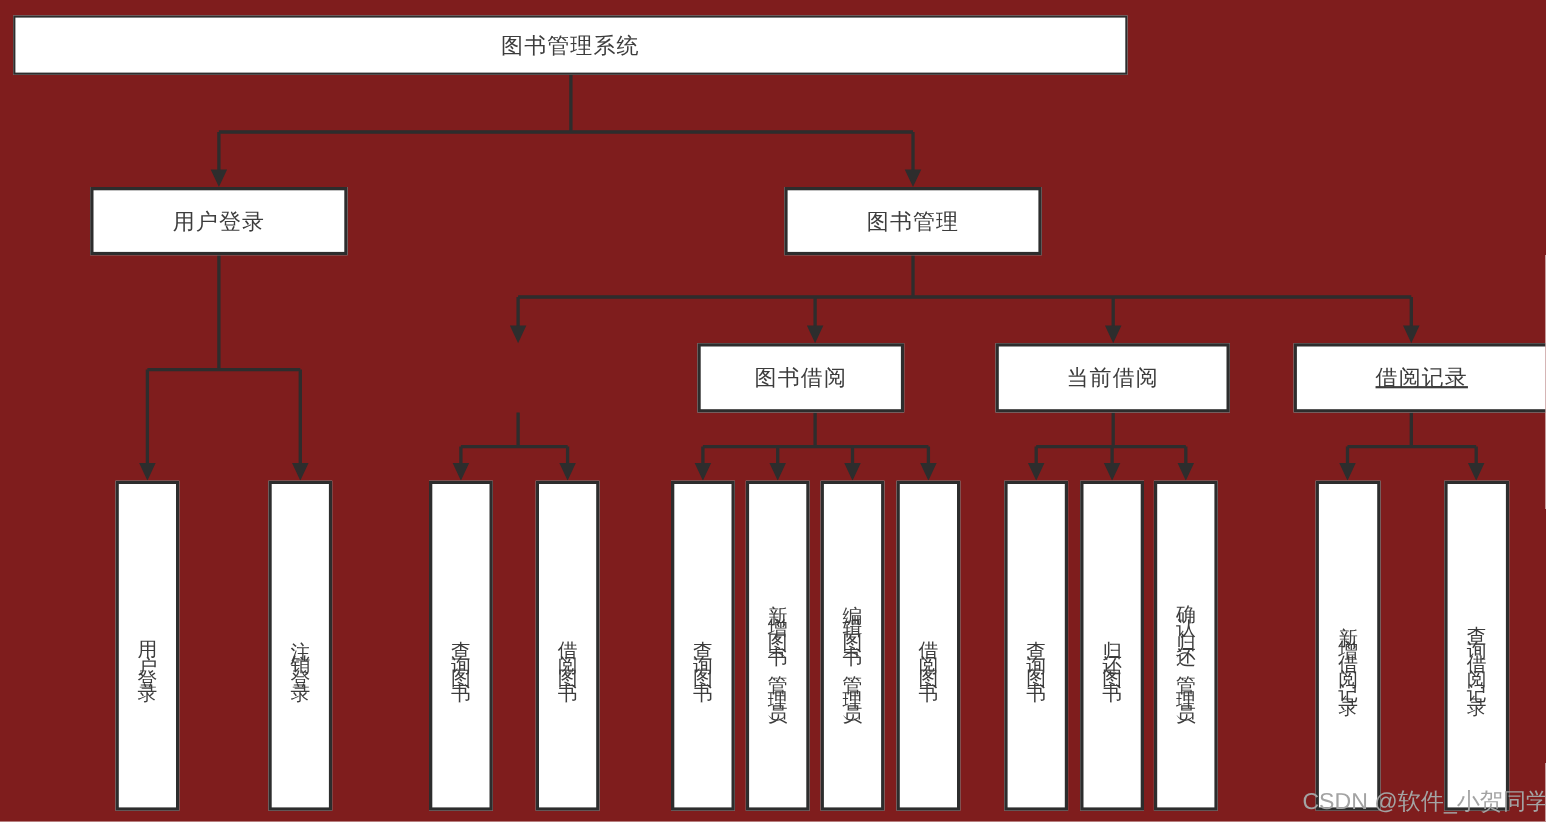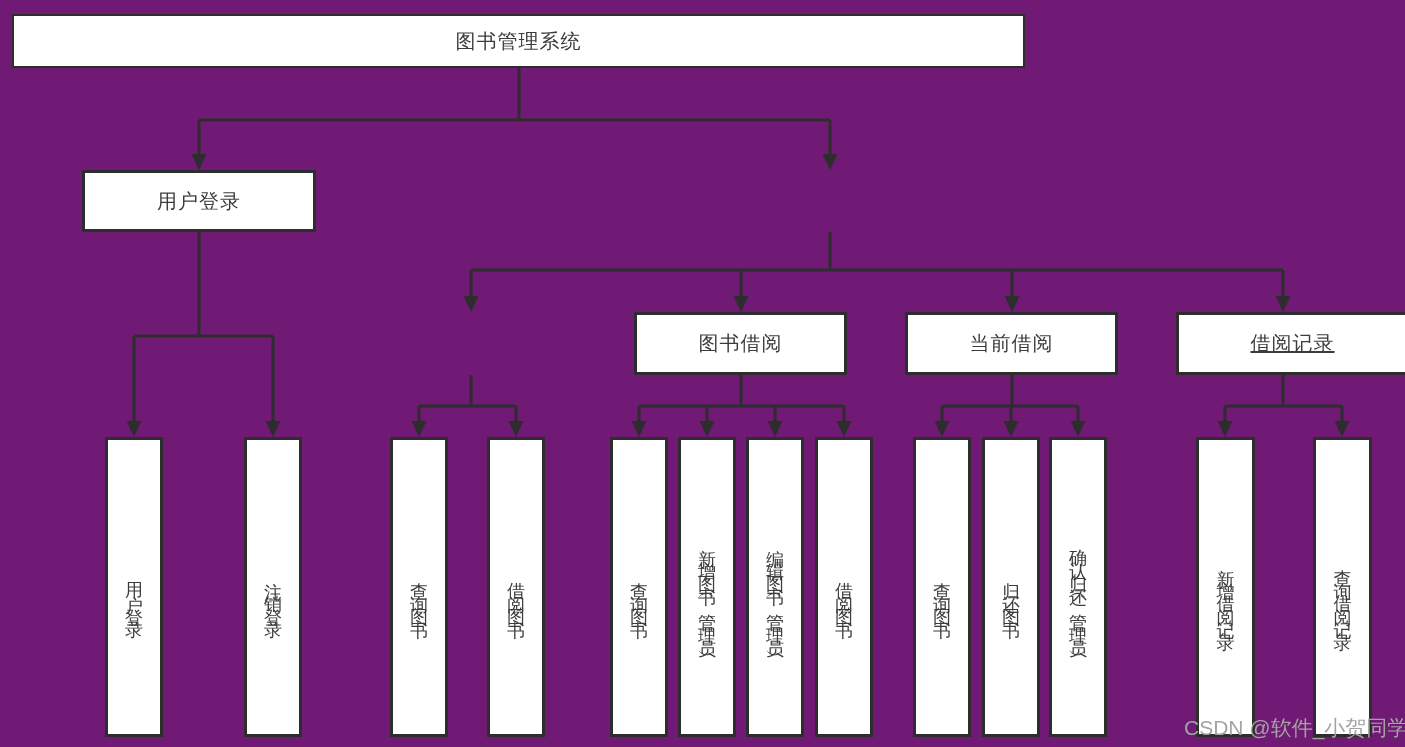--- a/index.html
+++ b/index.html
@@ -5,21 +5,21 @@
   html, body {
     margin: 0;
     padding: 0;
     background: #ffffff;
     font-family: "Liberation Sans", sans-serif;
   }
   .canvas {
     position: relative;
     width: 1405px;
     height: 747px;
-    background: #701a75;
+    background: #7f1d1d;
     overflow: hidden;
   }
   .connectors {
     position: absolute;
     left: 0;
     top: 0;
     pointer-events: none;
   }
   .connectors .lines {
     fill: none;
@@ -101,22 +101,25 @@
       M1334.5 421 L1349.5 421 L1342 437 Z"></path>
   </svg>
 
   <div class="node root" style="left:12px; top:14px; width:1013px; height:54px;">
     <span class="hlabel">图书管理系统</span>
   </div>
 
   <div class="node" style="left:82px; top:170px; width:234px; height:62px;">
     <span class="hlabel">用户登录</span>
   </div>
+  <div class="node" style="left:713px; top:170px; width:234px; height:62px;">
+    <span class="hlabel">图书管理</span>
+  </div>
 
-  <div class="node" style="left:634px; top:312px; width:213px; height:63px;">
+  <div class="node" style="left:634px; top:312px; width:188px; height:63px;">
     <span class="hlabel">图书借阅</span>
   </div>
   <div class="node" style="left:905px; top:312px; width:213px; height:63px;text-align:center;">
     <span class="hlabel">当前借阅</span>
   </div>
   <div class="node" style="left:1176px; top:312px; width:233px; height:63px;text-decoration:underline;">
     <span class="hlabel">借阅记录</span>
   </div>
 
   <div class="node leaf" style="left:105px; top:437px; width:58px; height:300px;">

